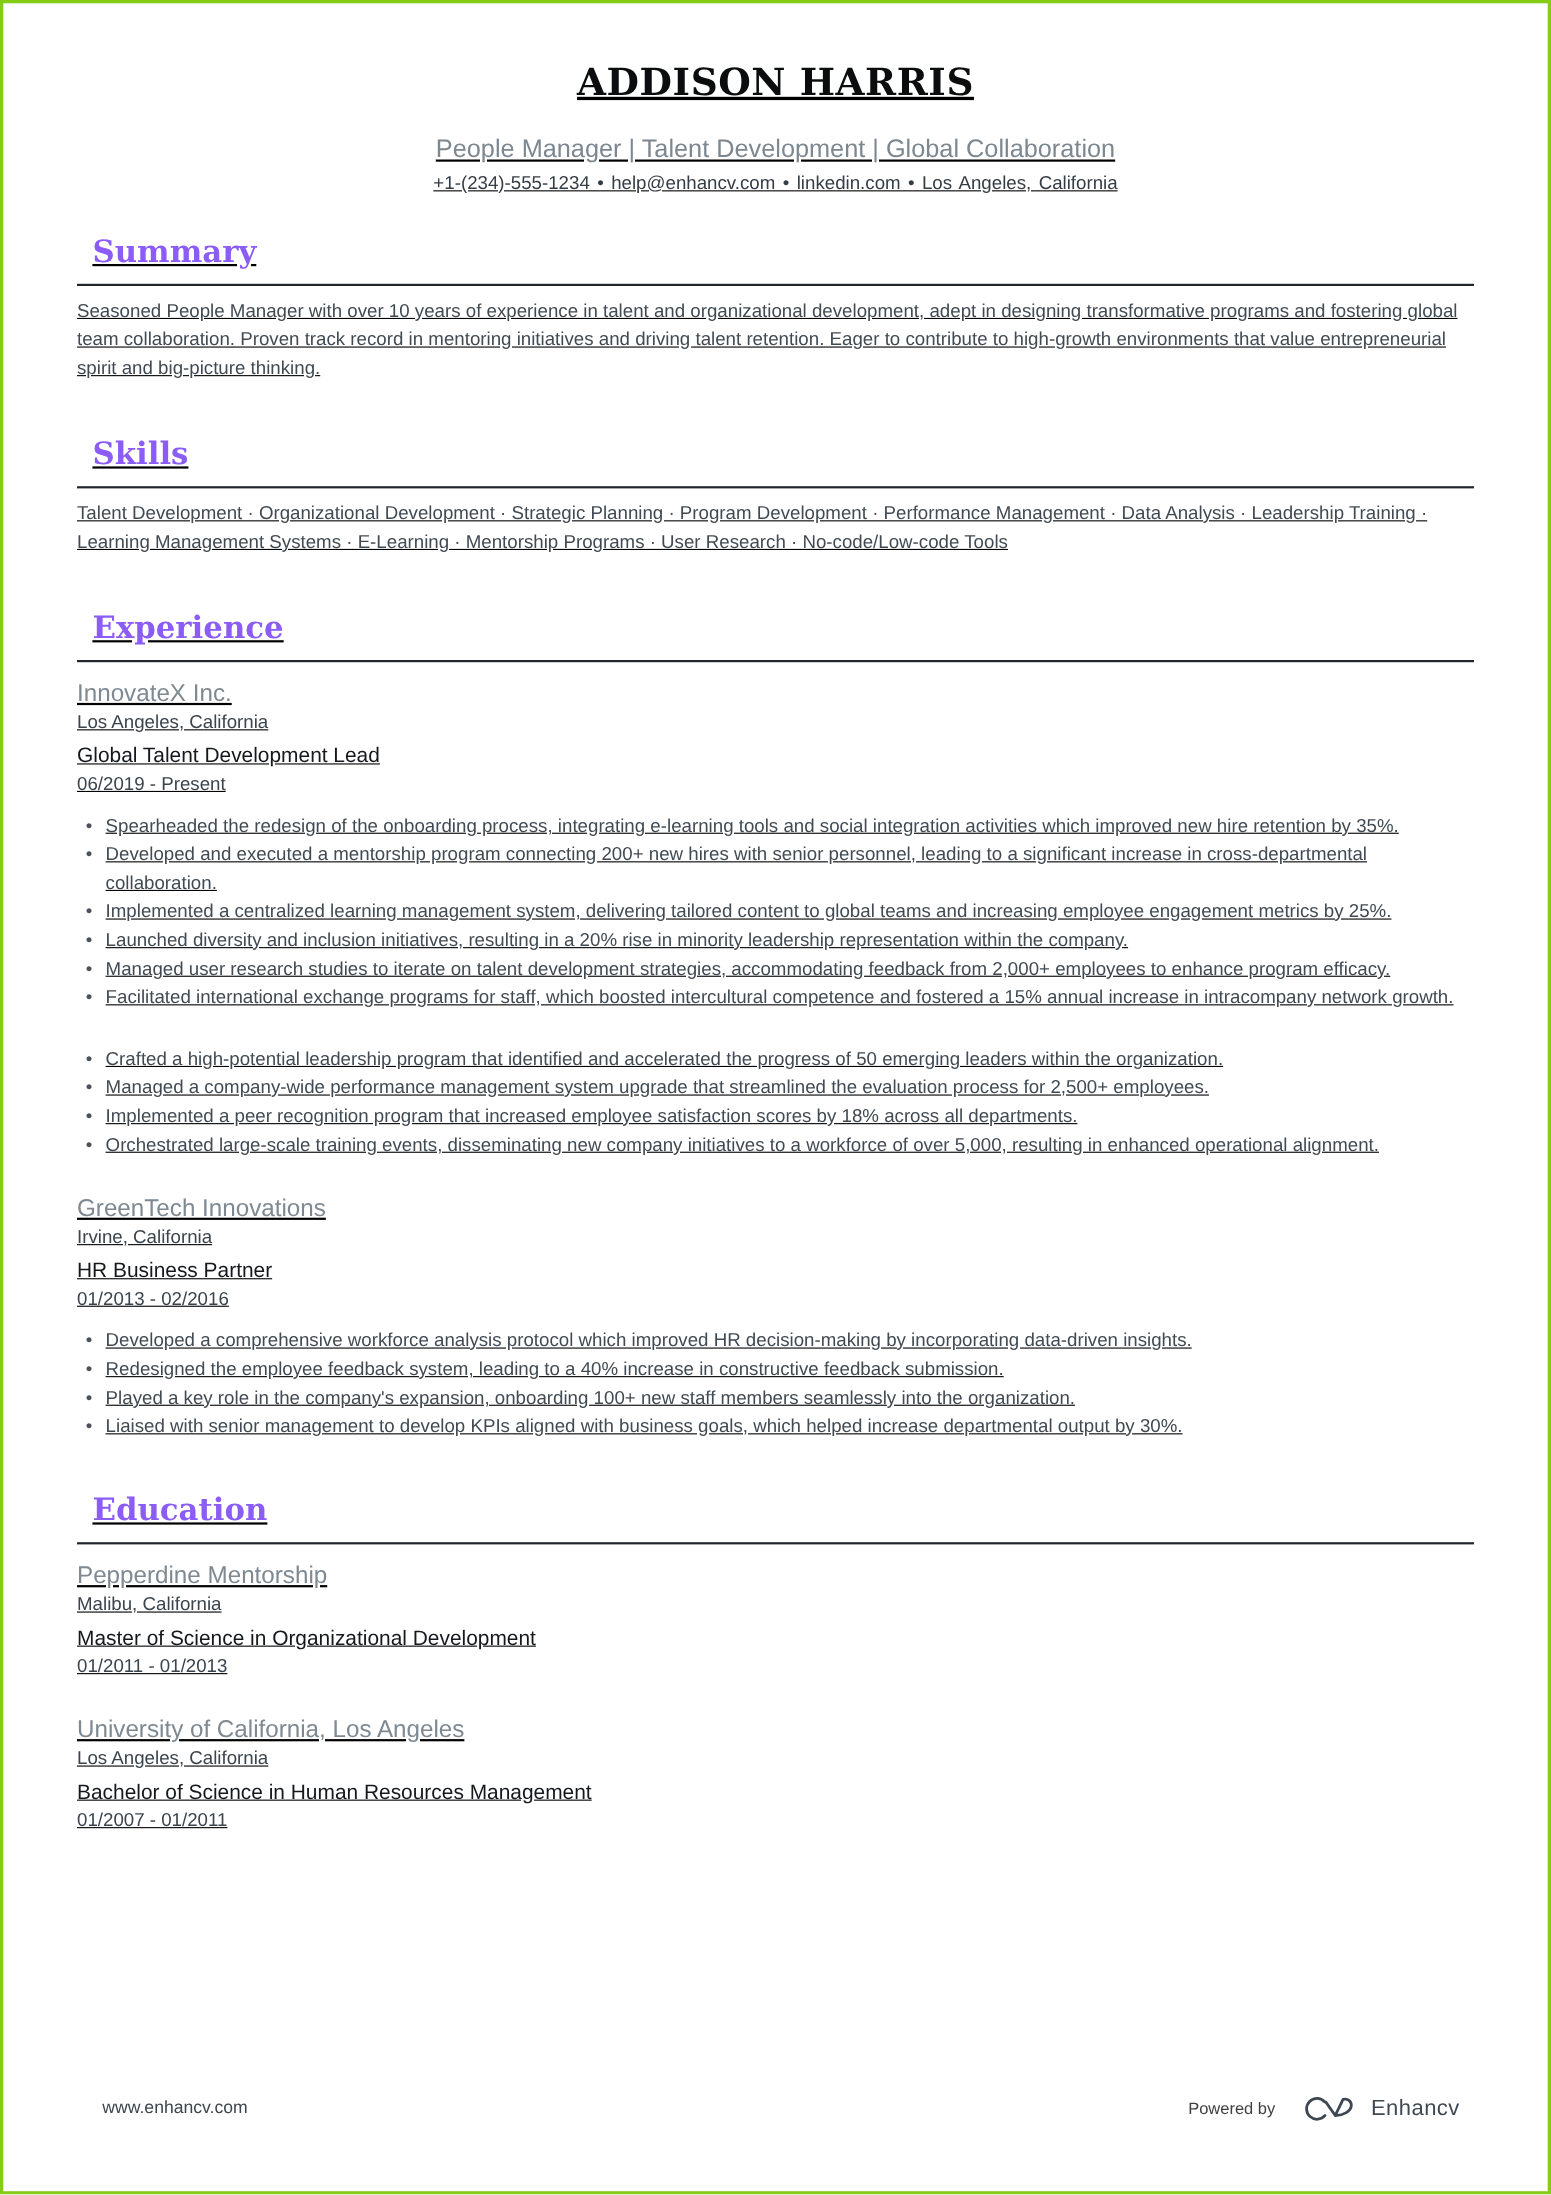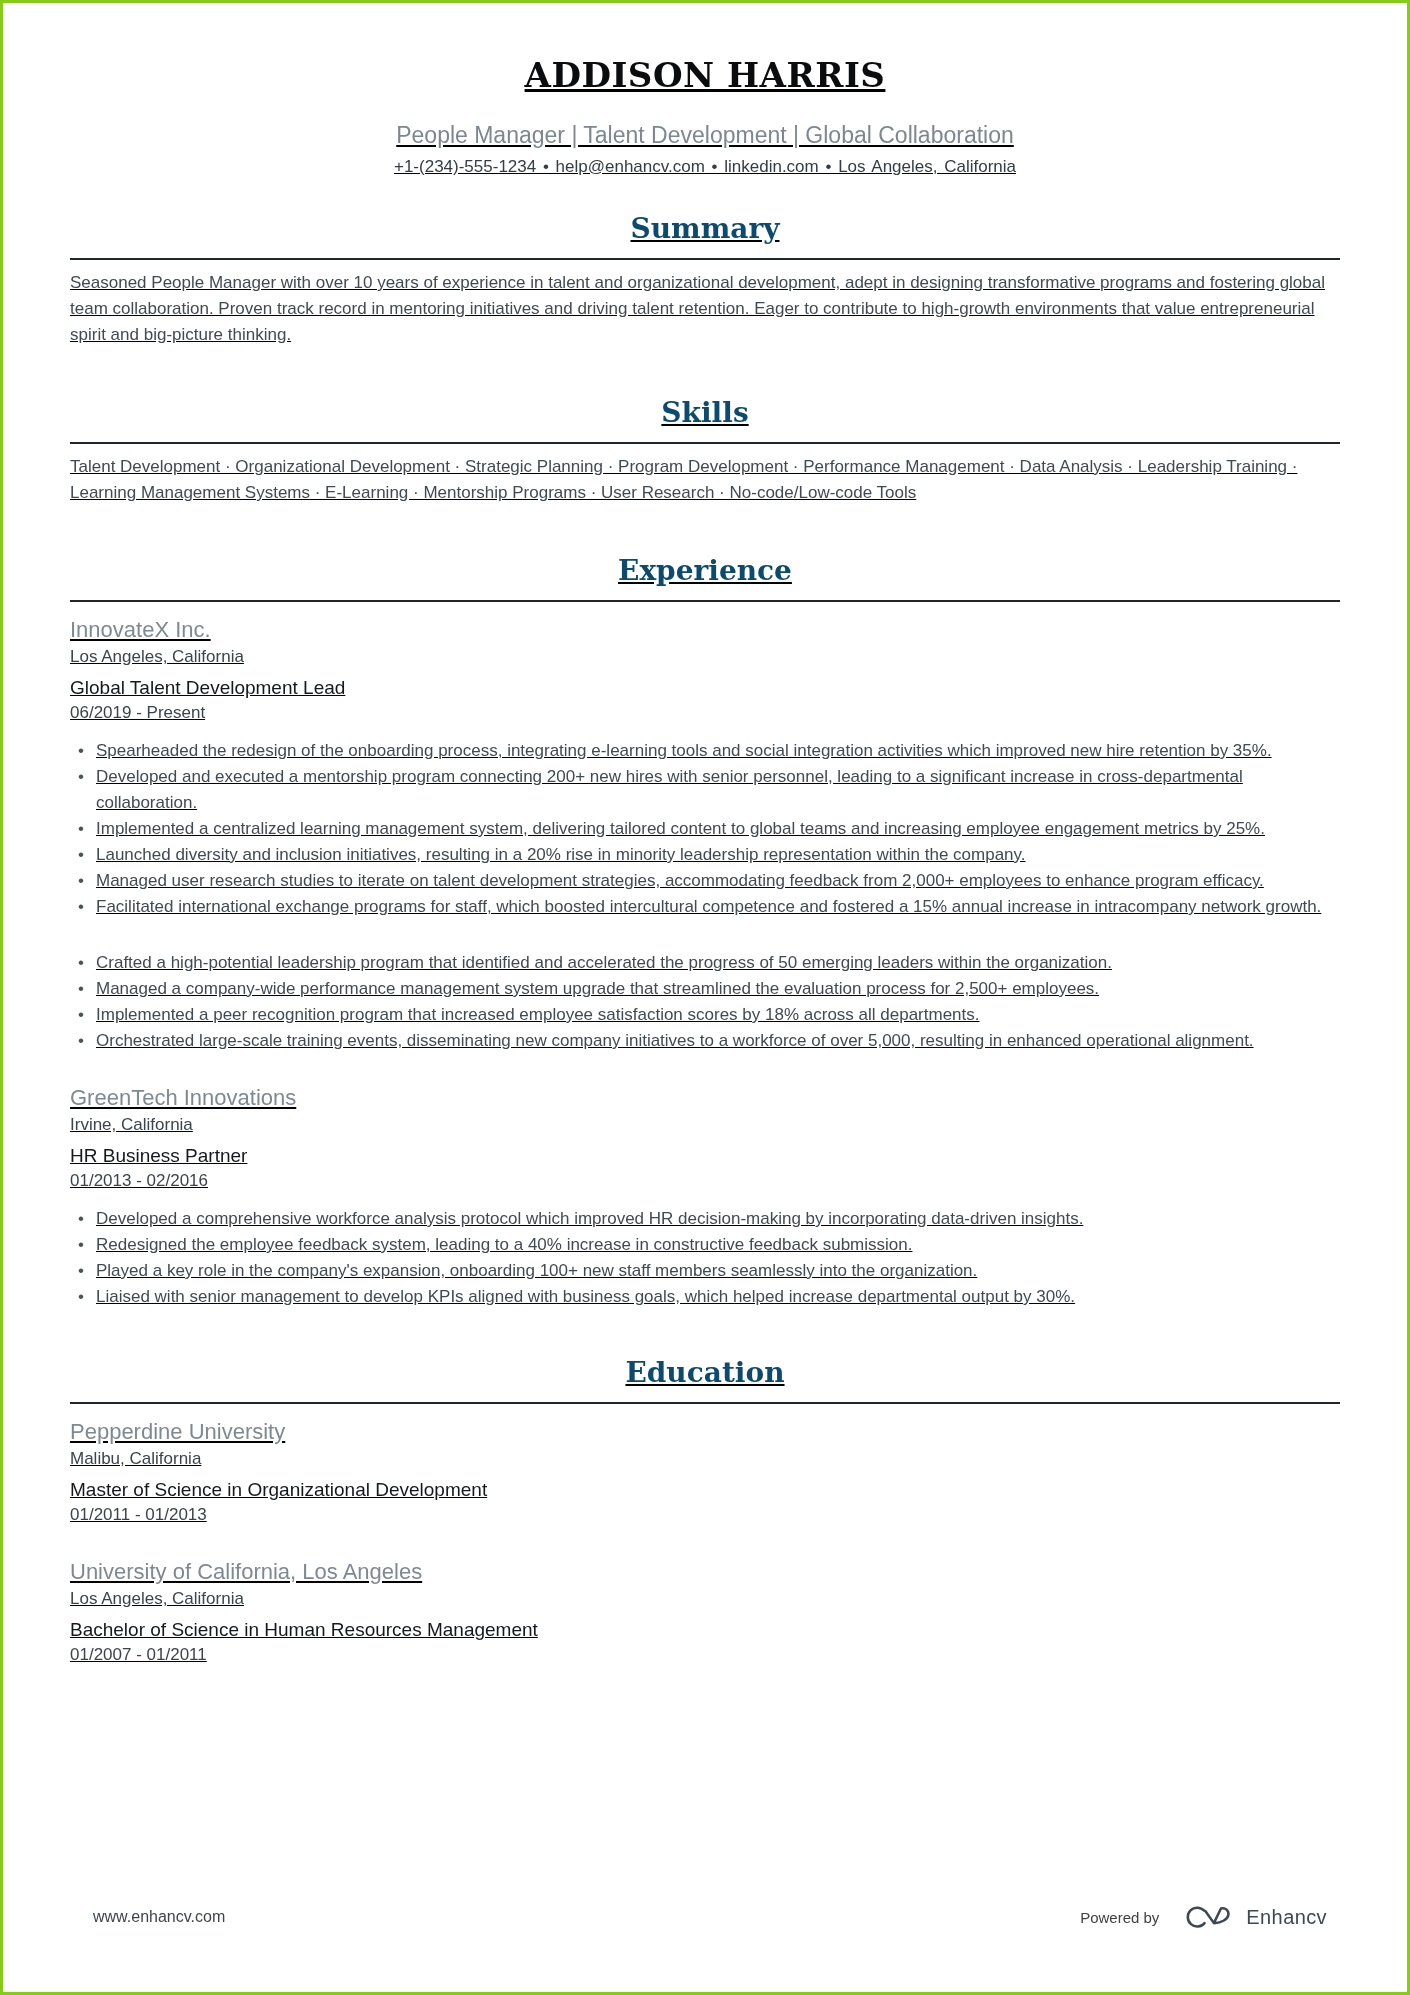--- a/index.html
+++ b/index.html
@@ -27,23 +27,23 @@
   }
   .contact{
     margin-top:5px;text-align:center;
     font-size:17px;line-height:22px;color:#343c44;word-spacing:2px;
   }
   
   .section{margin-top:50px;}
   .section.first{margin-top:36px;}
   .section.education{margin-top:48px;}
   h2.sec-heading{
-    margin:14px;text-align:center;
+    margin:14px;text-align:left;
     font-family:"DejaVu Serif","Liberation Serif",serif;
-    font-weight:600;font-size:28px;line-height:30px;color:#0c4a6e;
+    font-weight:600;font-size:28px;line-height:30px;color:#8b5cf6;
   }
   .sec-rule{height:2px;background:#22262a;margin-top:8px;}
   p.body-text{margin:10px 0 0;font-size:17px;line-height:26px;color:#414a52;}
   
   .entry{margin-top:30px;}
   .entry.first-entry{margin-top:14px;}
   .entry-top{display:flex;justify-content:space-between;align-items:baseline;flex-direction:column;}
   .company{font-size:22px;line-height:28px;font-weight:400;color:#7e8992;}
   .meta{font-size:17px;line-height:26px;color:#3b444c;white-space:nowrap;}
   .entry-sub{display:flex;justify-content:space-between;align-items:baseline;margin-top:6px;flex-direction:column;}
@@ -136,21 +136,21 @@
         </ul>
       </div>
     </div>
 
     <div class="section education">
       <h2 class="sec-heading">Education</h2>
       <div class="sec-rule"></div>
 
       <div class="entry first-entry">
         <div class="entry-top">
-          <span class="company">Pepperdine University</span>
+          <span class="company">Pepperdine Mentorship</span>
           <span class="meta">Malibu, California</span>
         </div>
         <div class="entry-sub">
           <span class="role">Master of Science in Organizational Development</span>
           <span class="meta">01/2011 - 01/2013</span>
         </div>
       </div>
 
       <div class="entry">
         <div class="entry-top">

